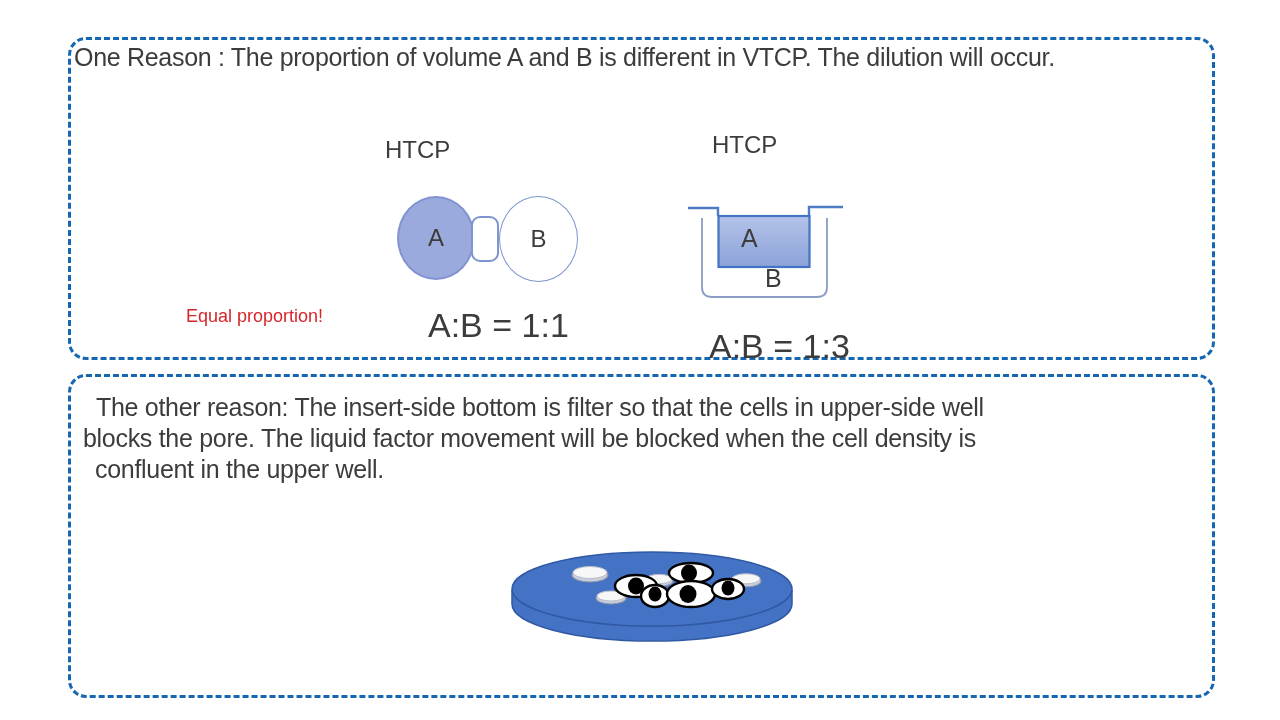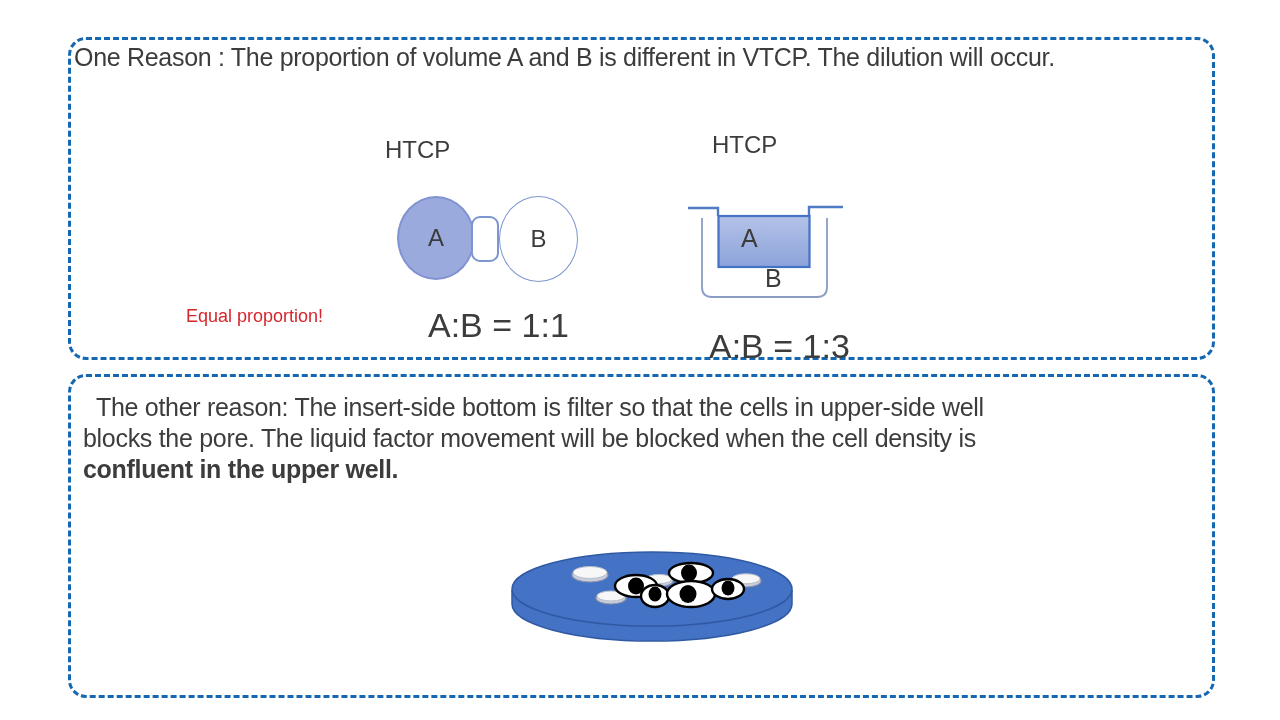--- a/index.html
+++ b/index.html
@@ -91,21 +91,21 @@
     <rect class="insert-rect" x="718.5" y="216" width="91" height="51"></rect>
   </svg>
   <div class="abs-label vtcp-a">A</div>
   <div class="abs-label vtcp-b">B</div>
   <div class="ratio ratio-vtcp">A:B = 1:3</div>
 
   <div class="dashed-box box2"></div>
 
   <div class="textline" style="left:96px;top:392px;">The other reason: The insert-side bottom is filter so that the cells in upper-side well</div>
   <div class="textline" style="left:83px;top:423px;">blocks the pore. The liquid factor movement will be blocked when the cell density is</div>
-  <div class="textline" style="left:83px;top:454px;font-weight:bold;">confluent in the upper well.</div>
+  <div class="textline" style="left:95px;top:454px;">confluent in the upper well.</div>
 
   <svg style="left:505px;top:545px;" width="300" height="105" viewBox="505 545 300 105">
 
     <path class="dish-shape" d="M 512 590 V 604 A 140 37 0 0 0 792 604 V 590"></path>
     <ellipse class="dish-shape" cx="652" cy="589" rx="140" ry="37"></ellipse>
 
     <g>
       <ellipse class="pore-base" cx="590" cy="575" rx="18" ry="7"></ellipse>
       <ellipse class="pore-top" cx="590" cy="572.5" rx="17" ry="6"></ellipse>
     </g>

